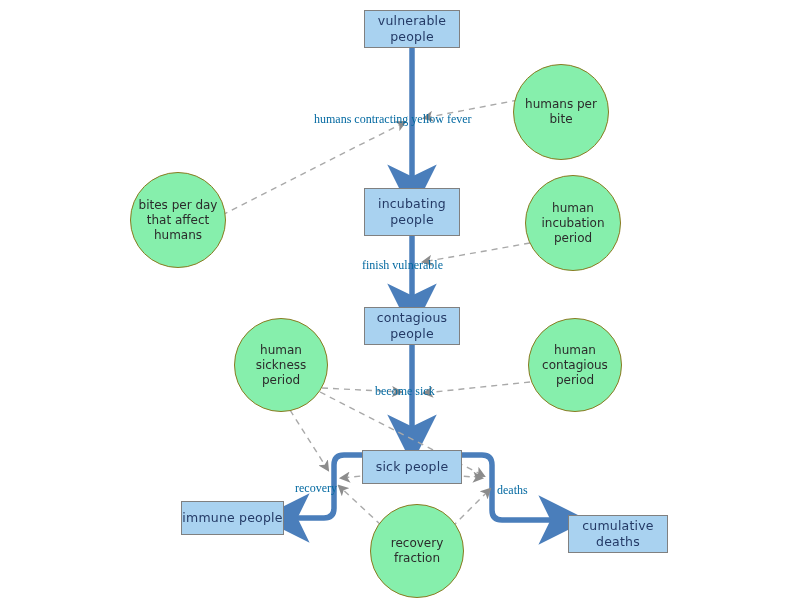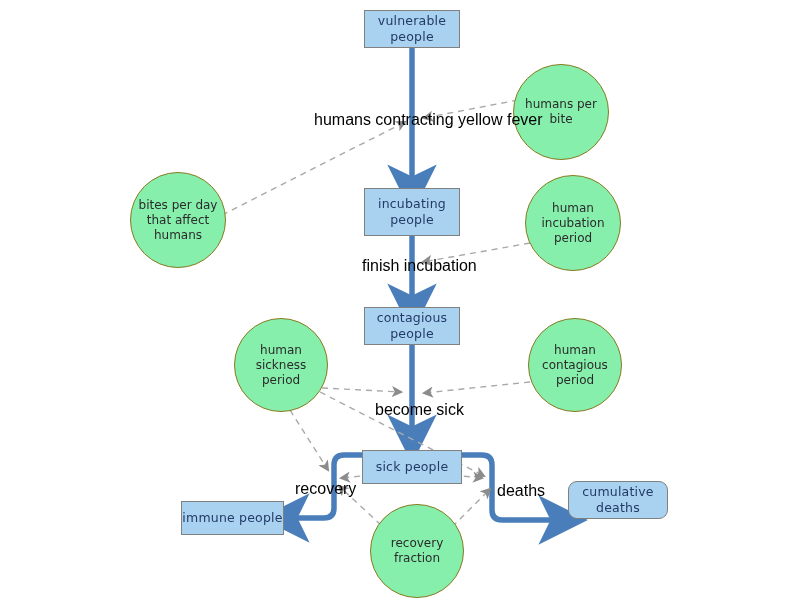--- a/index.html
+++ b/index.html
@@ -55,25 +55,25 @@
     color: #2b2b2b;
     font-size: 12px;
     line-height: 15px;
     font-family: "DejaVu Sans", sans-serif;
   }
   .node-aux .aux-text {
     width: 120px;
   }
   .flow-label {
     position: absolute;
-    color: #000000;
-    font-size: 16px;
+    color: #0369a1;
+    font-size: 12px;
     line-height: 15px;
     white-space: nowrap;
-    font-family: Liberation Sans, sans-serif;
+    font-family: Liberation Serif, serif;
   }
 </style>
 </head>
 <body>
 
 <div id="diagram-root">
 
   <svg id="edge-layer" viewBox="0 0 800 600" width="800" height="600" xmlns="http://www.w3.org/2000/svg">
     <defs>
       <marker id="flowArrow" markerWidth="9" markerHeight="9" refX="3.2" refY="4.5" orient="auto">
@@ -146,21 +146,21 @@
   <div class="node-stock" style="left:364px; top:307px; width:96px; height:38px;">
     <span style="white-space:pre-line;">contagious
 people</span>
   </div>
   <div class="node-stock" style="left:362px; top:450px; width:100px; height:34px;">
     <span style="white-space:pre-line;">sick people</span>
   </div>
   <div class="node-stock" style="left:169px; top:501px; width:103px; height:34px;margin-left:12px;">
     <span style="white-space:pre-line;">immune people</span>
   </div>
-  <div class="node-stock" style="left:568px; top:481px; width:100px; height:38px;border-radius:9px;">
+  <div class="node-stock" style="left:568px; top:515px; width:100px; height:38px;">
     <span style="white-space:pre-line;">cumulative
 deaths</span>
   </div>
 
   <div class="node-aux" style="left:513px; top:64px; width:96px; height:96px;">
     <span class="aux-text" style="white-space:pre-line;">humans per
 bite</span>
   </div>
   <div class="node-aux" style="left:130px; top:172px; width:96px; height:96px;">
     <span class="aux-text" style="white-space:pre-line;">bites per day
@@ -184,23 +184,23 @@
   </div>
   <div class="node-aux" style="left:370px; top:504px; width:94px; height:94px;">
     <span class="aux-text" style="white-space:pre-line;">recovery
 fraction</span>
   </div>
 
   <div class="flow-label" style="left:314px; top:112px;">
     <span>humans contracting yellow fever</span>
   </div>
   <div class="flow-label" style="left:362px; top:258px;">
-    <span>finish incubation</span>
-  </div>
-  <div class="flow-label" style="left:375px; top:402px;">
+    <span>finish vulnerable</span>
+  </div>
+  <div class="flow-label" style="left:375px; top:384px;">
     <span>become sick</span>
   </div>
   <div class="flow-label" style="left:295px; top:481px;">
     <span>recovery</span>
   </div>
   <div class="flow-label" style="left:497px; top:483px;">
     <span>deaths</span>
   </div>
 
 </div>

